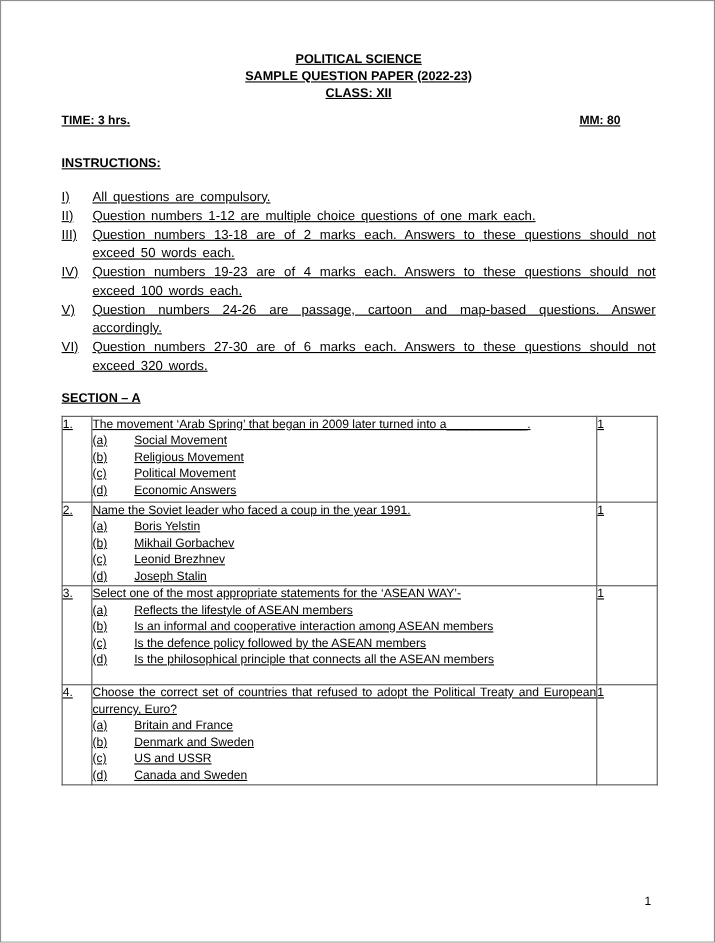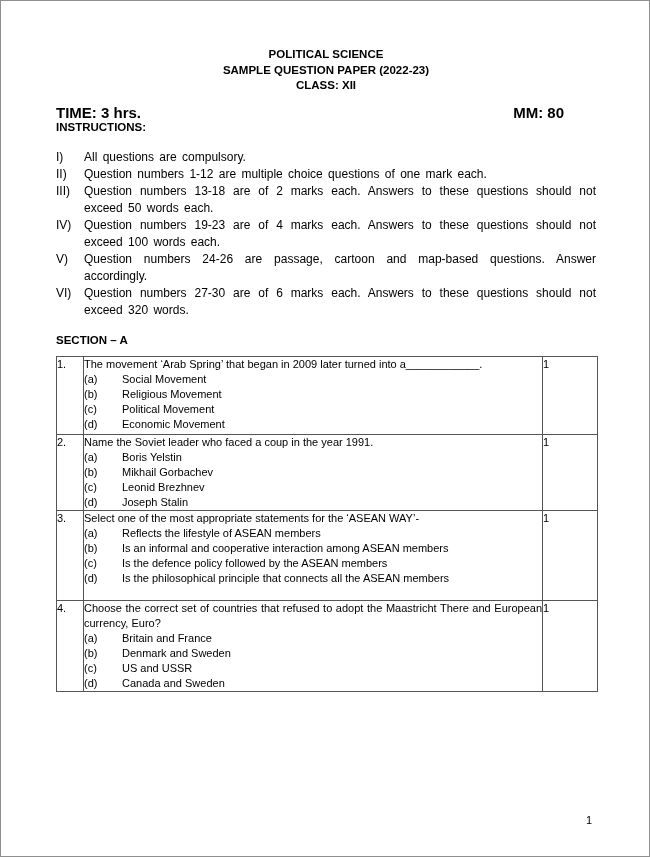--- a/index.html
+++ b/index.html
@@ -2,25 +2,26 @@
 <html><head>
 <meta charset="utf-8">
 <style>
   html, body { margin: 0; padding: 0; background: #fff; }
   .page {
     width: 650px; height: 857px; box-sizing: border-box;
     border: 1px solid #8f8f8f; background: #ffffff; position: relative;
     font-family: "Liberation Sans", "DejaVu Sans", sans-serif;
     font-size: 11px; color: #000; overflow: hidden;
     padding: 46px 53px 0 55px;
+    text-decoration: underline;
   }
   .title-block { text-align: center; font-weight: bold; font-size: 11.5px; line-height: 15.5px; }
-  .meta-row { display: flex; justify-content: space-between; font-weight: bold; font-size: 15px; margin-top: 10px; }
+  .meta-row { display: flex; justify-content: space-between; font-weight: bold; font-size: 11px; margin-top: 10px; }
   .meta-row .mm { margin-right: 32px; }
-  .instructions-heading { font-weight: bold; font-size: 11.5px; }
+  .instructions-heading { font-weight: bold; font-size: 11.5px; margin-top: 27px; }
   .instructions-list { margin-top: 16px; font-size: 12px; }
   .instruction-item { display: flex; line-height: 17px; }
   .instruction-item .numeral { width: 28px; flex-shrink: 0; }
   .instruction-item .itext { flex: 1; text-align: justify; word-spacing: 2px; }
   .section-heading { text-align: left; font-weight: bold; font-size: 11.5px; line-height: 16.5px; margin-top: 13px; }
   table.qtable { border-collapse: collapse; table-layout: fixed; width: 542px; margin-top: 8px; }
   table.qtable td { border: 1px solid #555; vertical-align: top; padding: 0; line-height: 15px; }
   td.qnum   { width: 26px; padding: 2px 0 0 5px; }
   td.qbody  { padding: 2px 20px 0 5px; }
   td.qmarks { width: 54px; padding: 2px 0 0 8px; }
@@ -92,21 +93,21 @@
           <div class="opt">
               <span class="optlabel">(b)</span>
               <span class="opttext">Religious Movement</span>
             </div>
           <div class="opt">
               <span class="optlabel">(c)</span>
               <span class="opttext">Political Movement</span>
             </div>
           <div class="opt">
               <span class="optlabel">(d)</span>
-              <span class="opttext">Economic Movement</span>
+              <span class="opttext">Economic Answers</span>
             </div>
         </td>
         <td class="qmarks">1</td>
       </tr>
       <tr style="height:72px">
         <td class="qnum">2.</td>
         <td class="qbody">
           <div class="qtext">Name the Soviet leader who faced a coup in the year 1991.</div>
           <div class="opt">
               <span class="optlabel">(a)</span>
@@ -146,21 +147,21 @@
           <div class="opt">
               <span class="optlabel">(d)</span>
               <span class="opttext">Is the philosophical principle that connects all the ASEAN members</span>
             </div>
         </td>
         <td class="qmarks">1</td>
       </tr>
       <tr style="height:87px">
         <td class="qnum">4.</td>
         <td class="qbody">
-          <div class="qtext">Choose the correct set of countries that refused to adopt the Maastricht There and European currency, Euro?</div>
+          <div class="qtext">Choose the correct set of countries that refused to adopt the Political Treaty and European currency, Euro?</div>
           <div class="opt">
               <span class="optlabel">(a)</span>
               <span class="opttext">Britain and France</span>
             </div>
           <div class="opt">
               <span class="optlabel">(b)</span>
               <span class="opttext">Denmark and Sweden</span>
             </div>
           <div class="opt">
               <span class="optlabel">(c)</span>

